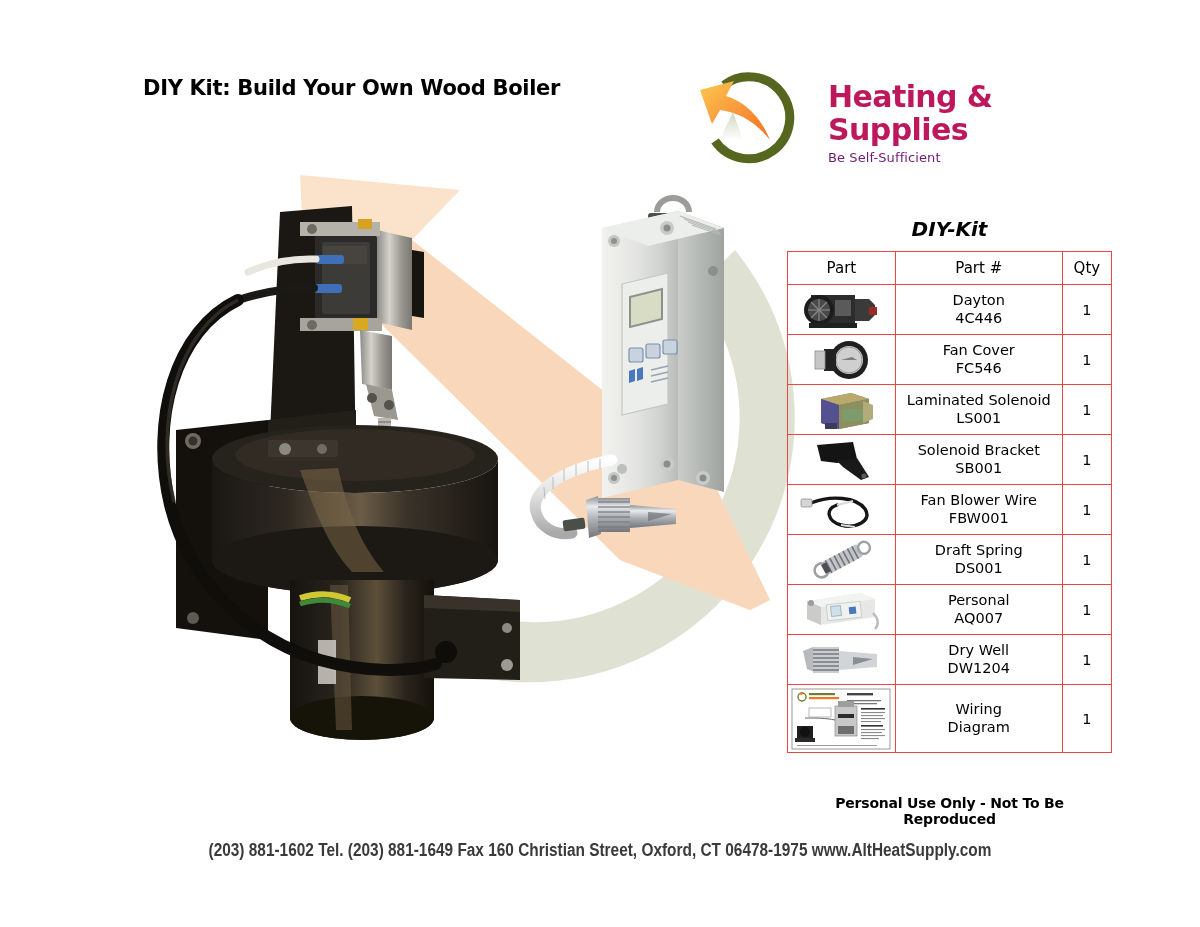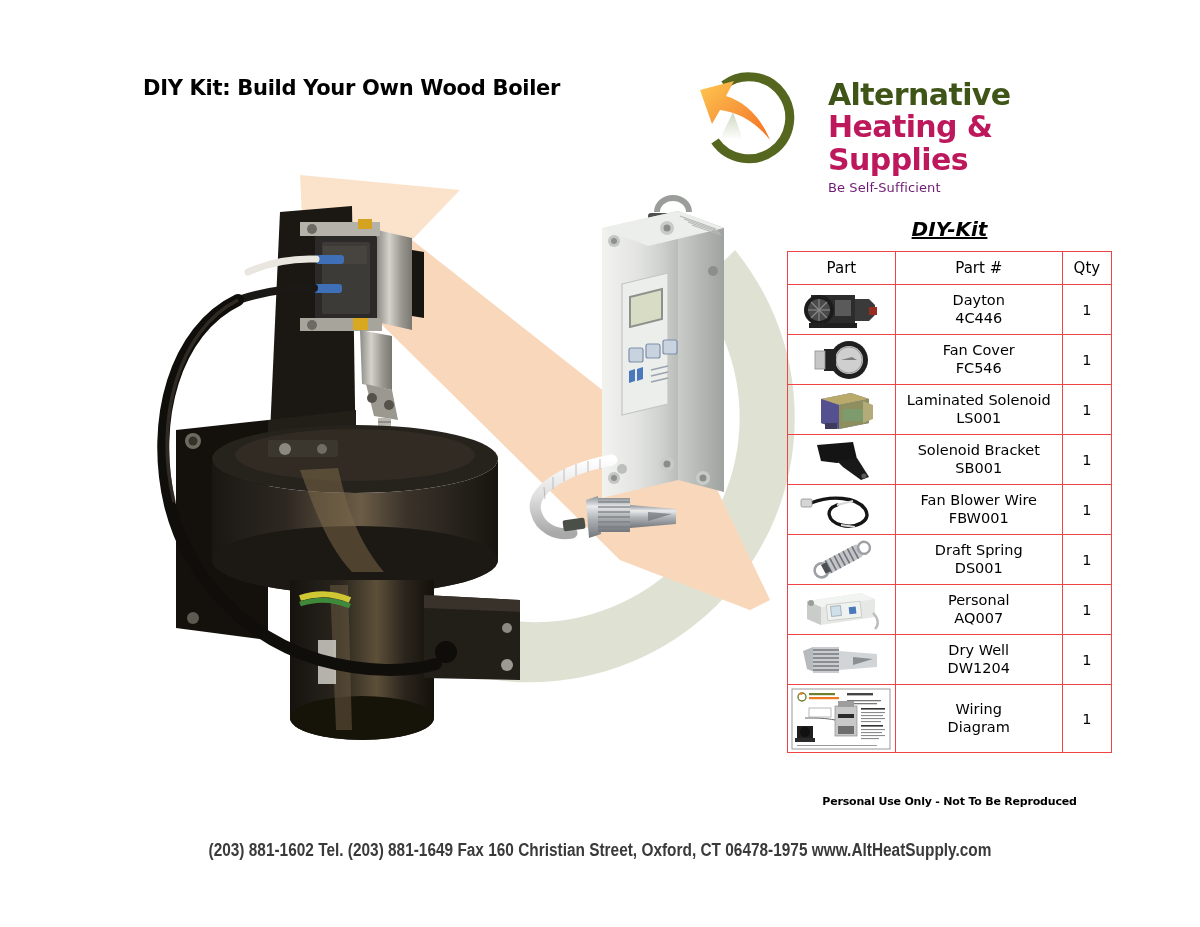--- a/index.html
+++ b/index.html
@@ -87,21 +87,20 @@
   .table-title {
     position: absolute;
     left: 787px;
     top: 217px;
     width: 325px;
     text-align: center;
     font-size: 20px;
     font-weight: bold;
     font-style: italic;
     z-index: 6;
-    text-decoration: underline;
   }
   table.parts {
     position: absolute;
     left: 787px;
     top: 251px;
     width: 325px;
     border-collapse: collapse;
     z-index: 6;
     background: transparent;
   }
@@ -121,21 +120,21 @@
   .item-name { line-height: 1.18; }
   .thumb-cell { padding: 2px 0; }
   .thumb { width: 100px; height: 46px; position: relative; margin: 0 auto; }
 
   .table-note {
     position: absolute;
     left: 787px;
     top: 795px;
     width: 325px;
     text-align: center;
-    font-size: 11px;
+    font-size: 14px;
     font-weight: bold;
     z-index: 6;
     letter-spacing: -0.2px;
   }
 
   
   .footer {
     position: absolute;
     left: 0;
     top: 840px;
@@ -185,21 +184,20 @@
              A 41 41 0 1 1 25 73" fill="none" stroke="#55661f" stroke-width="9" stroke-linecap="butt"></path>
 
     <path d="M 31 69 L 43 44 L 53 72 Z" fill="url(#swoosh)"></path>
 
     <path d="M 10 22 L 44 13 L 36 28
              C 55 34 70 48 80 72
              C 66 54 48 44 30 42
              L 22 56 Z" fill="url(#arrGrad)"></path>
   </svg>
   <div class="logo-text">
-    <div class="logo-line1">Alternative</div>
     <div class="logo-line2">Heating &amp; Supplies</div>
     <div class="logo-tagline">Be Self-Sufficient</div>
   </div>
 </div>
 
 <svg class="photo-area" viewBox="0 0 790 820">
   <defs>
     <linearGradient id="blkHoriz" x1="0" y1="0" x2="1" y2="0">
       <stop offset="0%" stop-color="#1a1713"></stop>
       <stop offset="26%" stop-color="#2e2822"></stop>

